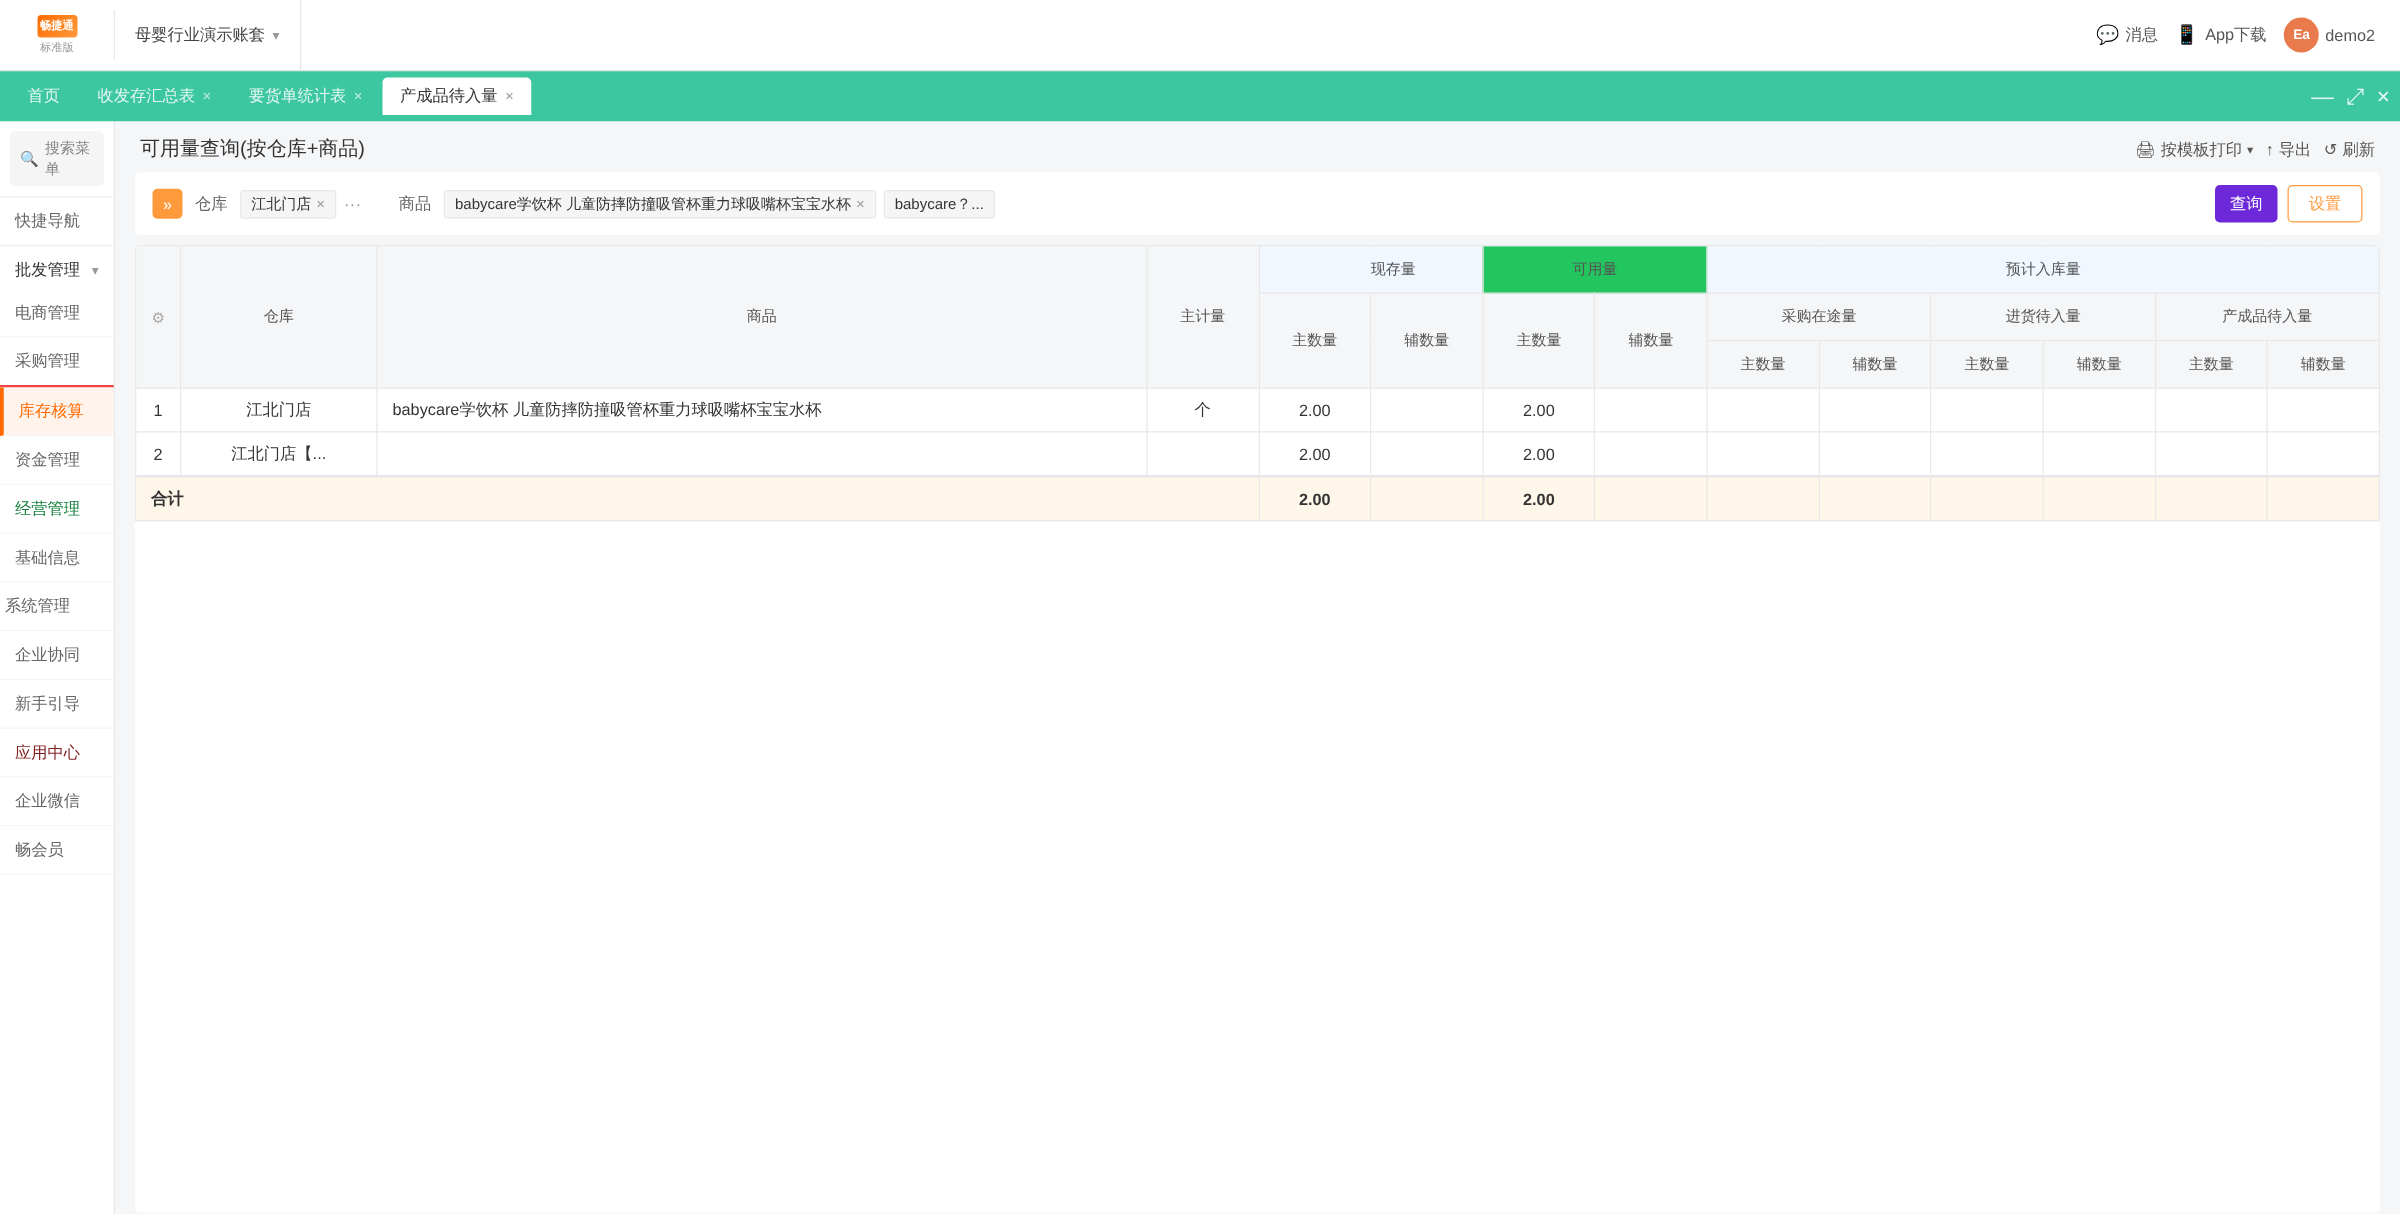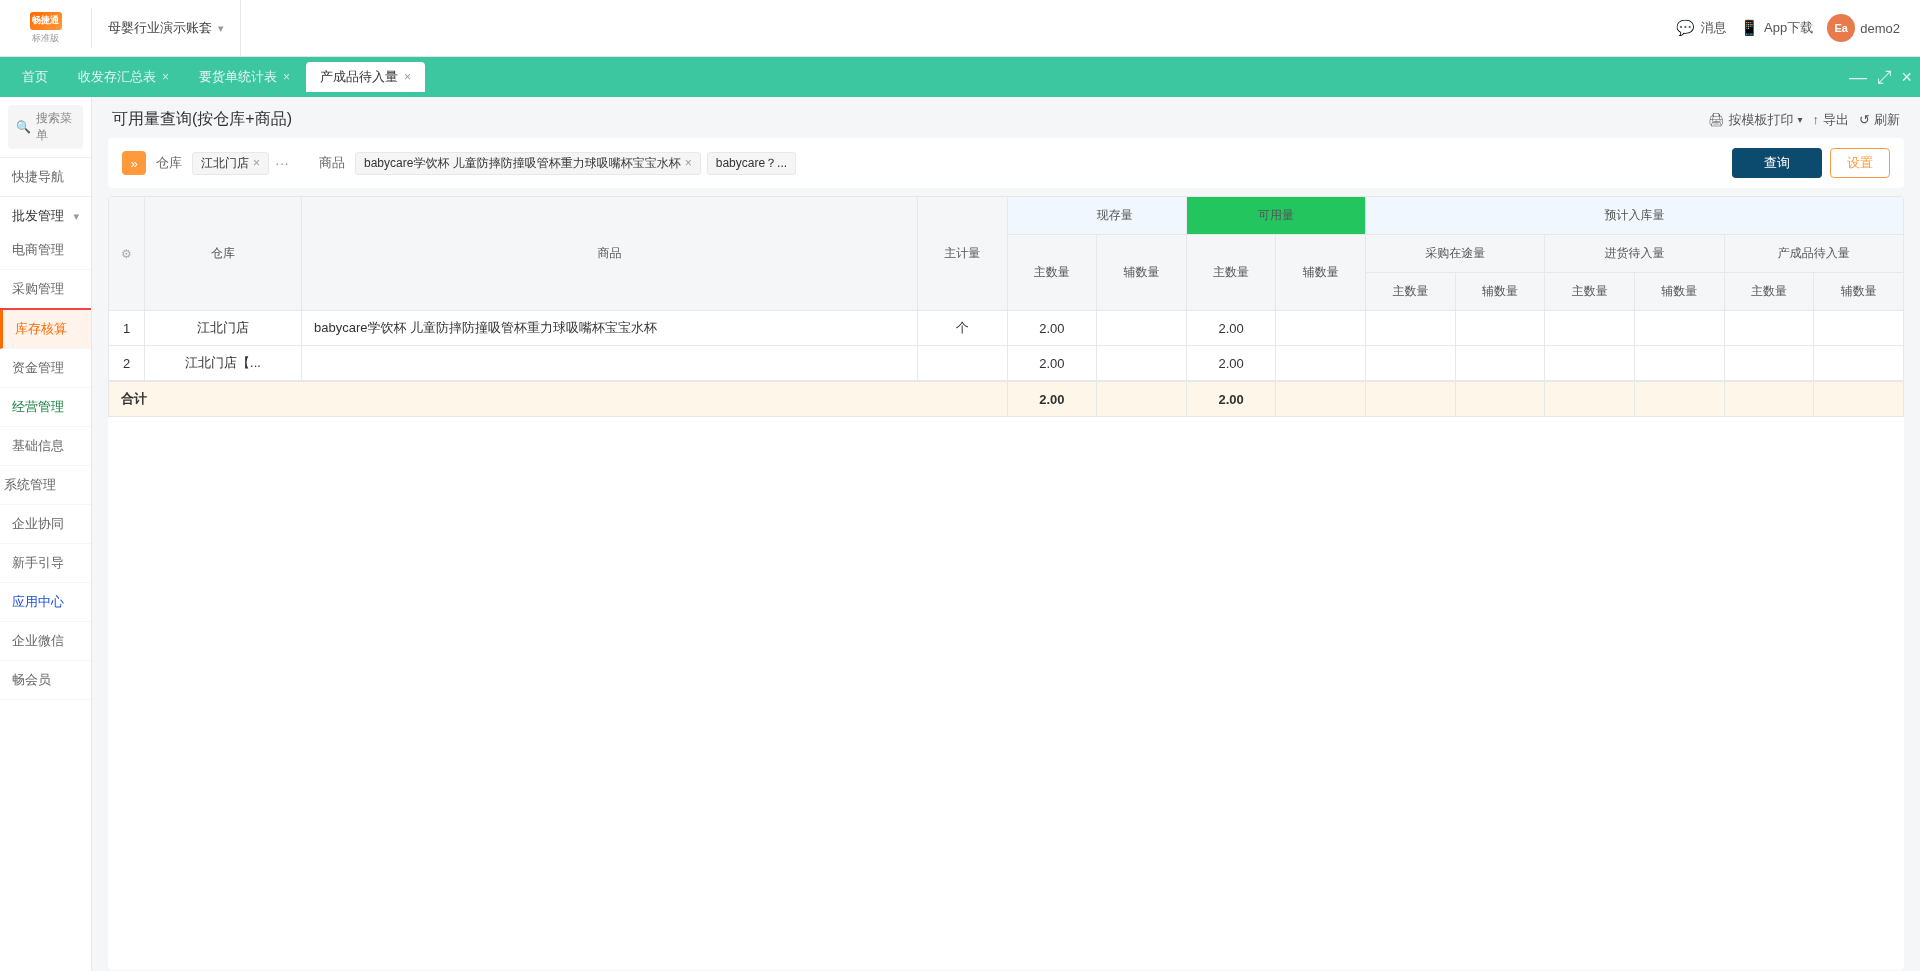--- a/index.html
+++ b/index.html
@@ -26,21 +26,21 @@
 
     
     .filter-bar { background: #fff; margin: 0 16px 8px; border-radius: 4px; padding: 10px 14px; display: flex; align-items: center; gap: 10px; }
     .filter-expand-btn { width: 24px; height: 24px; background: #ff9a3c; border-radius: 4px; display: flex; align-items: center; justify-content: center; cursor: pointer; color: #fff; font-size: 14px; }
     .filter-label { color: #666; font-size: 13px; white-space: nowrap; }
     .filter-tags { display: flex; align-items: center; gap: 6px; flex-wrap: wrap; }
     .filter-tag { background: #f5f5f5; border: 1px solid #e8e8e8; border-radius: 3px; padding: 2px 8px; font-size: 12px; color: #333; display: flex; align-items: center; gap: 4px; }
     .filter-tag .remove { color: #999; cursor: pointer; font-size: 12px; }
     .filter-more { color: #999; cursor: pointer; font-size: 14px; }
     .filter-actions { margin-left: auto; display: flex; gap: 8px; }
-    .btn-primary { background: #0c4a6e; color: #fff; border: none; border-radius: 4px; padding: 5px 32px; cursor: pointer; font-size: 13px; }
+    .btn-primary { background: #6d28d9; color: #fff; border: none; border-radius: 4px; padding: 5px 12px; cursor: pointer; font-size: 13px; }
     .btn-setting { background: #fff; color: #ff9a3c; border: 1px solid #ff9a3c; border-radius: 4px; padding: 5px 16px; cursor: pointer; font-size: 13px; }
 
     
     .table-container { flex: 1; margin: 0 16px; background: #fff; border-radius: 4px; overflow: auto; }
     table { width: 100%; border-collapse: collapse; font-size: 13px; }
     table thead tr { background: #f5f6f8; }
     table th { padding: 10px 8px; text-align: center; color: #555; font-weight: 500; border: 1px solid #e8e8e8; white-space: nowrap; font-size: 12px; }
     table td { padding: 8px 8px; text-align: center; border: 1px solid #e8e8e8; color: #333; font-size: 13px; }
     table td:nth-child(3) { text-align: left; }
     .col-gear { width: 36px; }
@@ -147,21 +147,21 @@
     </div>
     <div style="padding:10px 12px;font-size:13px;color:#666;border-bottom:1px solid #f5f5f5;cursor:pointer;">电商管理</div>
     <div style="padding:10px 12px;font-size:13px;color:#666;border-bottom:2px solid #ef4444;cursor:pointer;">采购管理</div>
     <div style="padding:10px 12px;font-size:13px;color:#ff6a00;background:#fff3eb;border-bottom:1px solid #f5f5f5;cursor:pointer;font-weight:500;border-left:3px solid #ff6a00;">库存核算</div>
     <div style="padding:10px 12px;font-size:13px;color:#666;border-bottom:1px solid #f5f5f5;cursor:pointer;">资金管理</div>
     <div style="padding:10px 12px;font-size:13px;color:#15803d;border-bottom:1px solid #f5f5f5;cursor:pointer;">经营管理</div>
     <div style="padding:10px 12px;font-size:13px;color:#666;border-bottom:1px solid #f5f5f5;cursor:pointer;">基础信息</div>
     <div style="padding:10px 4px;font-size:13px;color:#666;border-bottom:1px solid #f5f5f5;cursor:pointer;">系统管理</div>
     <div style="padding:10px 12px;font-size:13px;color:#666;border-bottom:1px solid #f5f5f5;cursor:pointer;">企业协同</div>
     <div style="padding:10px 12px;font-size:13px;color:#666;border-bottom:1px solid #f5f5f5;cursor:pointer;">新手引导</div>
-    <div style="padding:10px 12px;font-size:13px;color:#1d4ed8;border-bottom:1px solid #f5f5f5;cursor:pointer;">应用中心</div>
+    <div style="padding:10px 12px;font-size:13px;color:#7f1d1d;border-bottom:1px solid #f5f5f5;cursor:pointer;">应用中心</div>
     <div style="padding:10px 12px;font-size:13px;color:#666;border-bottom:1px solid #f5f5f5;cursor:pointer;">企业微信</div>
     <div style="padding:10px 12px;font-size:13px;color:#666;border-bottom:1px solid #f5f5f5;cursor:pointer;">畅会员</div>
   </div>
 
   <div class="content">
 
     <div class="content-header">
       <h1 class="page-title">可用量查询(按仓库+商品)</h1>
       <div class="header-actions">
         <button class="header-action-btn">

